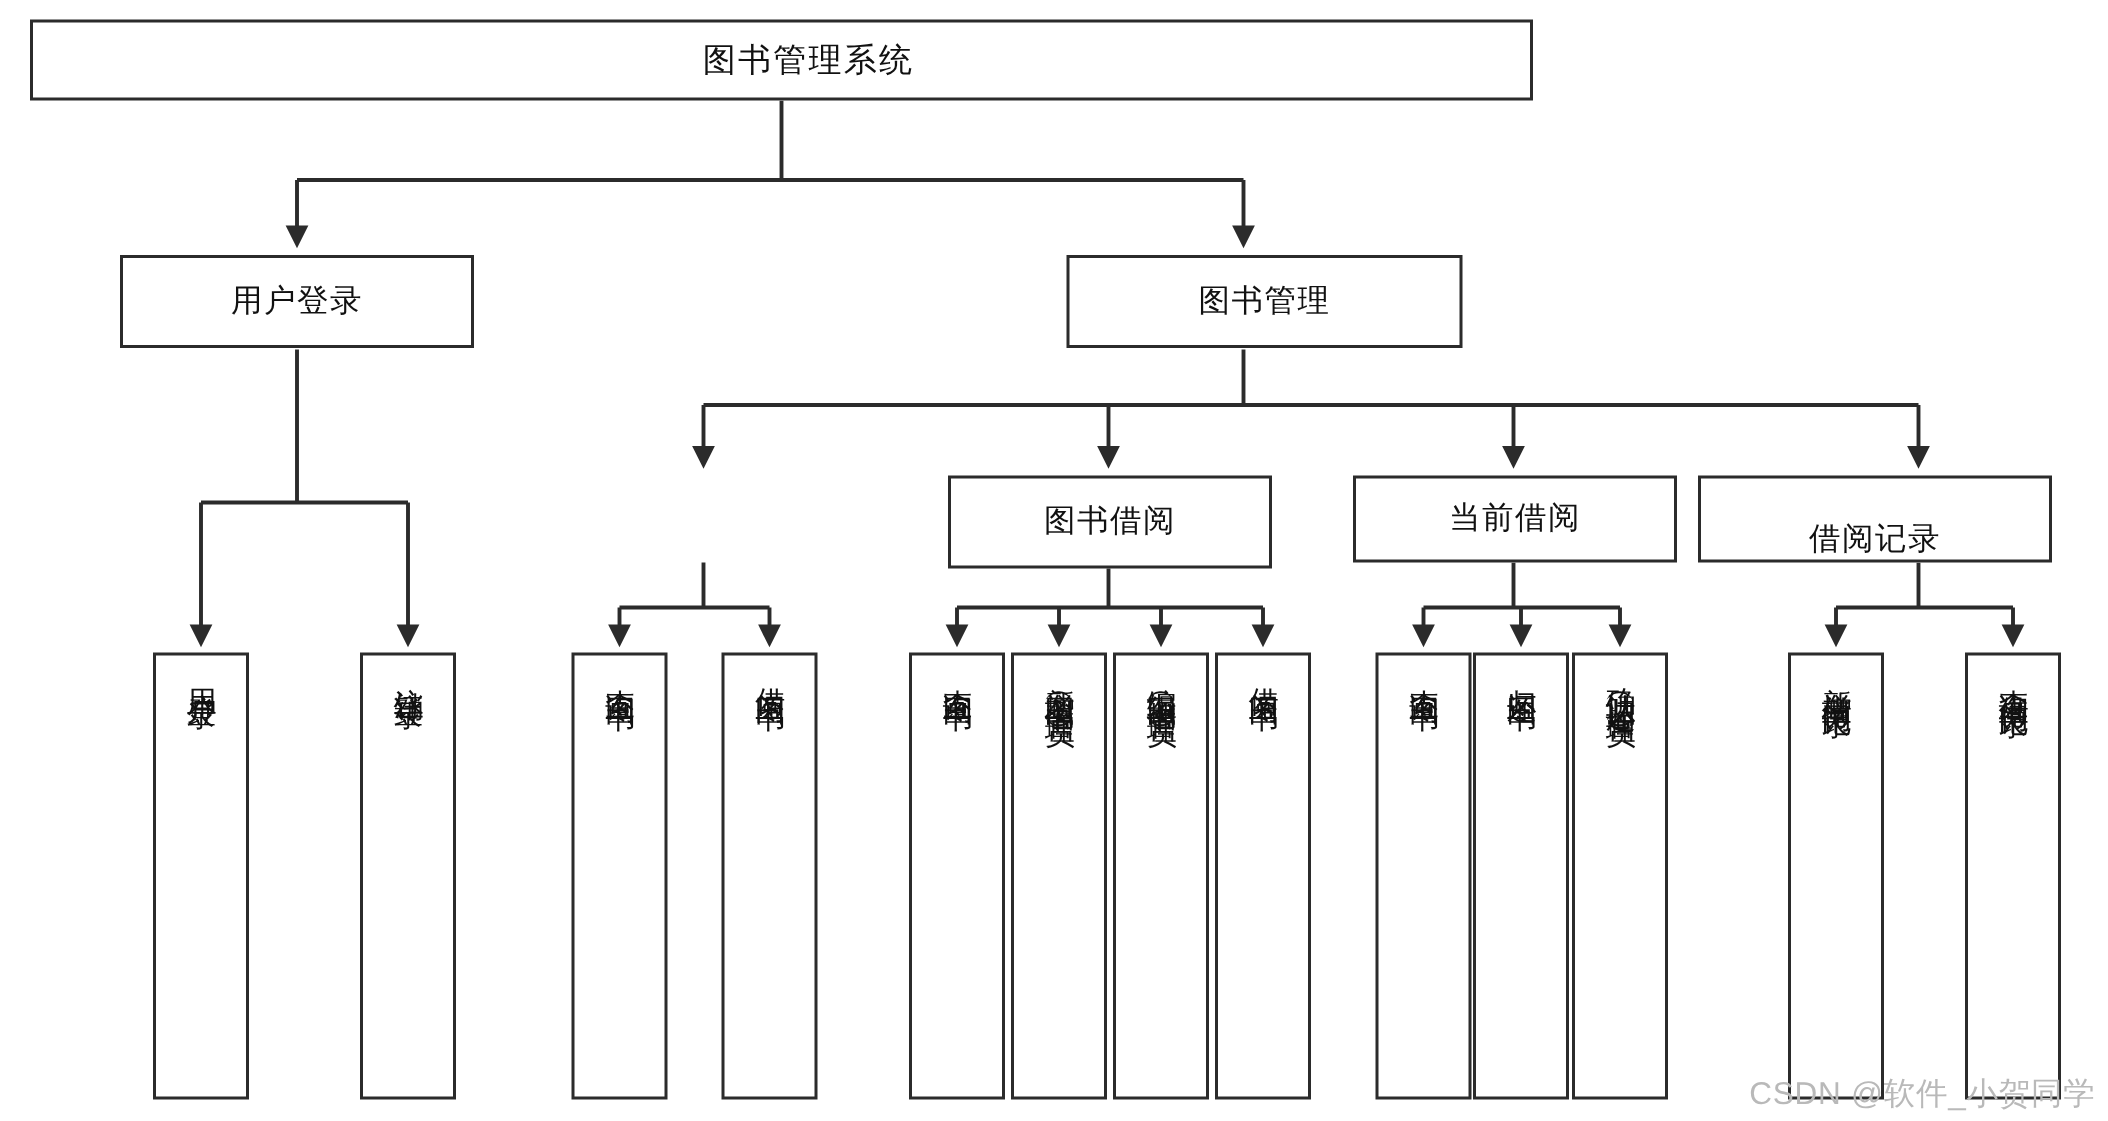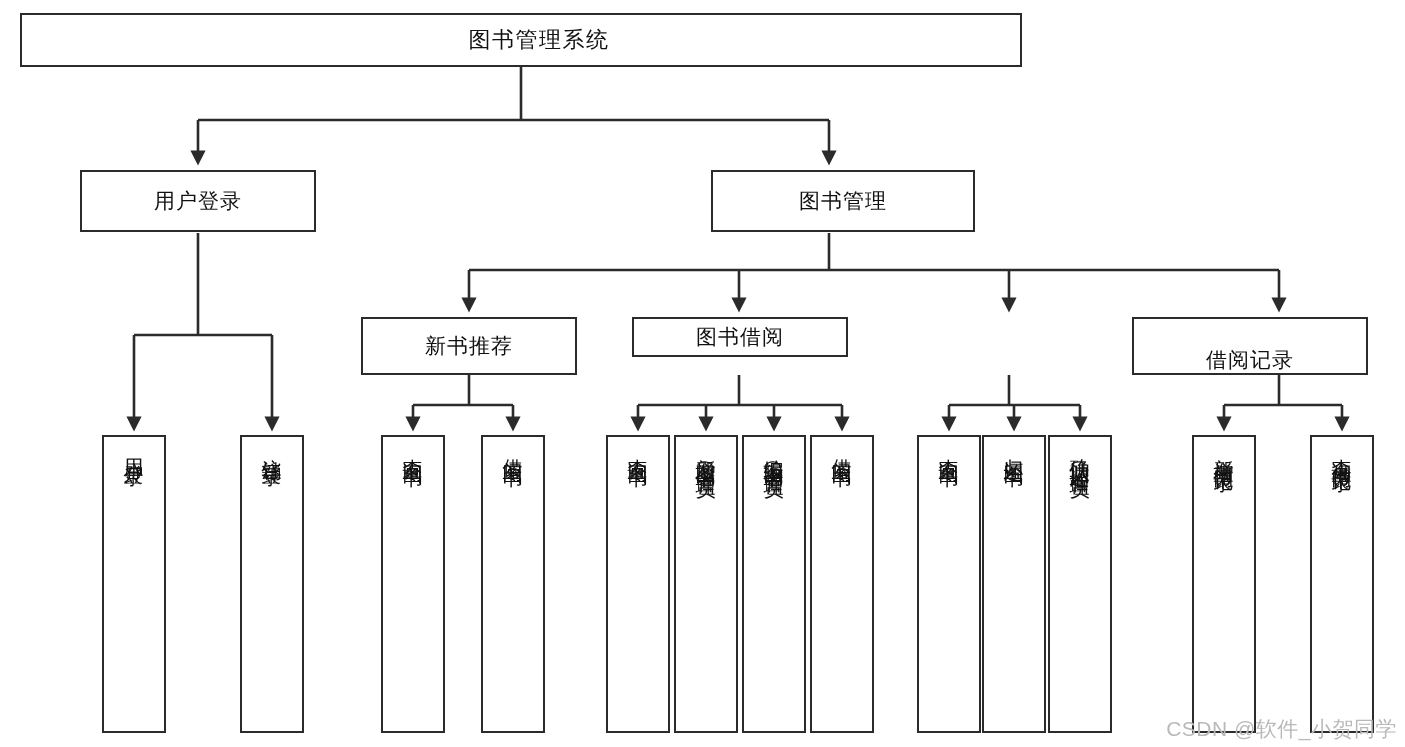--- a/index.html
+++ b/index.html
@@ -139,25 +139,25 @@
     <span class="label">图书管理系统</span>
   </div>
 
   <div class="node horiz" style="left:80px; top:170px; width:236px; height:62px;">
     <span class="label">用户登录</span>
   </div>
   <div class="node horiz" style="left:711px; top:170px; width:264px; height:62px;">
     <span class="label">图书管理</span>
   </div>
 
-  <div class="node horiz" style="left:361px; top:317px; width:216px; height:58px;">
-    <span class="label">新书推荐</span>
-  </div>
-  <div class="node horiz" style="left:632px; top:317px; width:216px; height:40px;">
+  <div class="node horiz" style="left:632px; top:317px; width:216px; height:62px;">
     <span class="label">图书借阅</span>
+  </div>
+  <div class="node horiz" style="left:902px; top:317px; width:216px; height:58px;">
+    <span class="label">当前借阅</span>
   </div>
   <div class="node horiz" style="left:1132px; top:317px; width:236px; height:58px;align-items:flex-end;">
     <span class="label">借阅记录</span>
   </div>
 
   <div class="node vert" style="left:102px; top:435px; width:64px; height:298px;">
     <span class="label">用户登录</span>
   </div>
   <div class="node vert" style="left:240px; top:435px; width:64px; height:298px;">
     <span class="label">注销登录</span>

